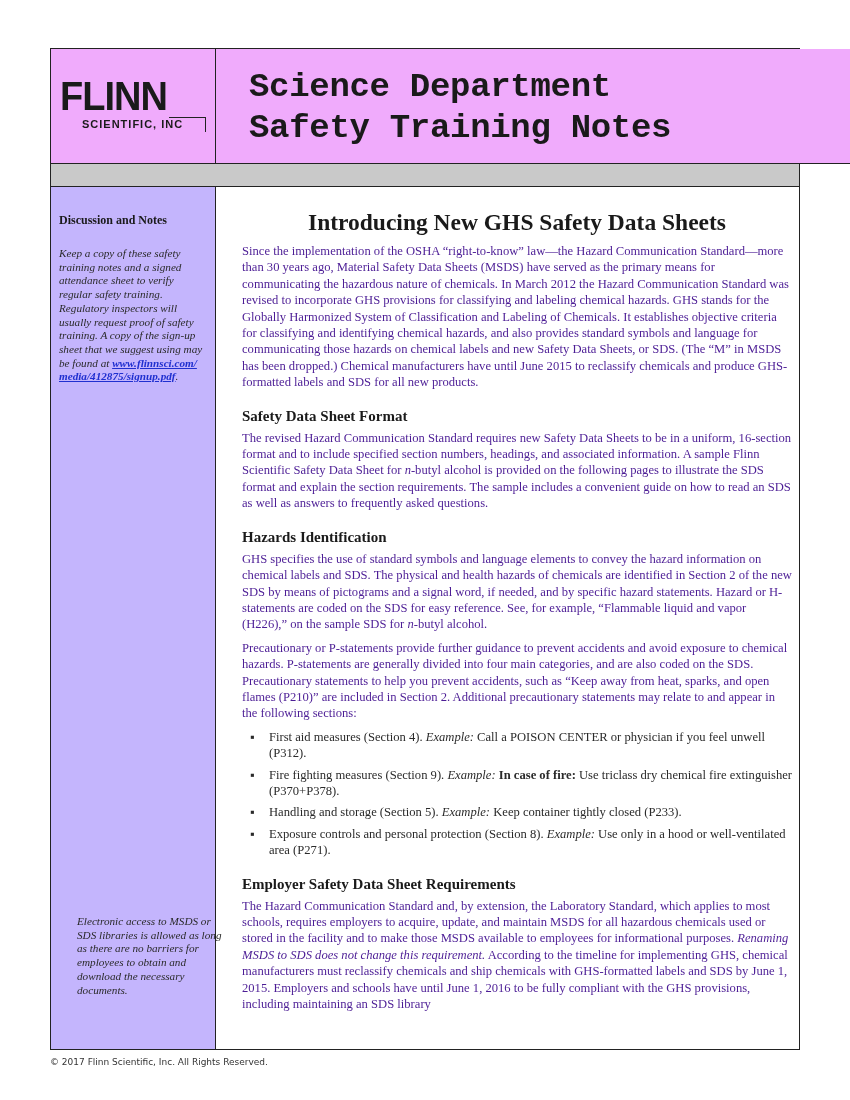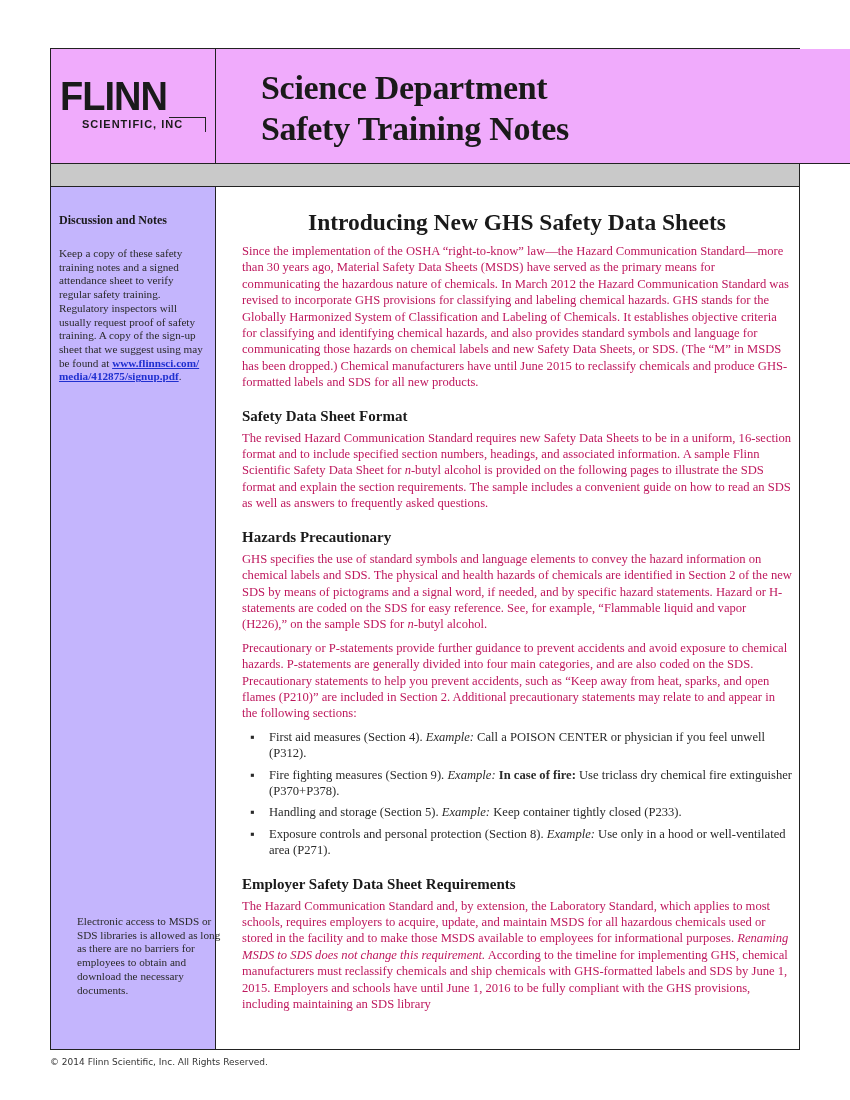--- a/index.html
+++ b/index.html
@@ -11,36 +11,36 @@
       background: #f0abfc; border-bottom: 1px solid #222; padding-left: 28px; }
     .logo-cell { position: absolute; left: 0; top: 0; width: 165px; height: 114px;
       border-right: 1px solid #222; box-sizing: border-box; }
     .logo-flinn { position: absolute; left: 9px; top: 28px; font-family: "Liberation Sans", "DejaVu Sans", sans-serif;
       font-weight: bold; font-size: 38px; letter-spacing: -1px; color: #1a1a1a; transform: scaleY(1.05); line-height: 38px; }
     .logo-sci { position: absolute; left: 31px; top: 69px; font-family: "Liberation Sans", "DejaVu Sans", sans-serif;
       font-weight: bold; font-size: 11px; letter-spacing: 1px; color: #1a1a1a; }
     .logo-rule { position: absolute; left: 118px; top: 68px; width: 36px; height: 14px;
       border-top: 1px solid #222; border-right: 1px solid #222; }
     .title-cell { position: absolute; left: 198px; top: 18px; }
-    .title-line { font-family: Liberation Serif, serif; font-weight: bold;
-      font-size: 34px; line-height: 41px; color: #1a1a1a; letter-spacing: -0.3px; margin-left: 12px; }
+    .title-line { font-family: Liberation Mono, monospace; font-weight: bold;
+      font-size: 34px; line-height: 41px; color: #1a1a1a; letter-spacing: -0.3px; }
     .band { position: absolute; left: 0; top: 115px; width: 748px; height: 22px;
       background: #c9c9c9; border-bottom: 1px solid #222; }
     .sidebar { position: absolute; left: 0; top: 138px; width: 165px; height: 862px;
       background: #c4b5fd; border-right: 1px solid #222; box-sizing: border-box; }
     .side-heading { position: absolute; left: 8px; top: 26px; font-weight: bold; font-size: 12px; color: #1a1a1a; }
-    .side-note { position: absolute; left: 8px; width: 148px; font-size: 11.2px;
+    .side-note { position: absolute; left: 8px; width: 148px; font-style: italic; font-size: 11.2px;
       line-height: 13.7px; color: #2a2a2a; }
     .side-note.top { top: 60px; }
     .side-note.bottom { top: 728px; margin-left: 18px; }
     .side-link { color: #1f2fd0; text-decoration: underline; font-weight: bold; }
     .main { position: absolute; left: 191px; top: 158px; width: 550px; }
     .main h1 { margin: 0 0 6px 0; font-size: 23.5px; font-weight: bold; line-height: 30px; color: #1a1a1a; text-align: center; }
     .main h2 { margin: 15px 0 4px 0; font-size: 15px; font-weight: bold; line-height: 20px; color: #1a1a1a; }
-    .main p { margin: 0 0 7px 0; font-size: 12.6px; line-height: 16.4px; color: #be185d; }
+    .main p { margin: 0 0 7px 0; font-size: 12.6px; line-height: 16.4px; color: #4c1d95; }
     .main ul { margin: 0 0 4px 0; padding: 0 0 0 24px; list-style: none; }
     .main li { position: relative; font-size: 12.6px; line-height: 16.4px; margin-bottom: 5px; color: #2a2a2a; padding-left: 3px; }
     .main li .bullet { position: absolute; left: -16px; top: 0; }
     .main i { font-style: italic; }
     .main b { font-weight: bold; }
     .copyright { position: absolute; left: 50px; top: 1057px; font-family: "DejaVu Sans", sans-serif;
       font-size: 9px; color: #333; }
   </style>
 </head>
 <body>
@@ -67,28 +67,28 @@
     <div class="side-note bottom">Electronic access to MSDS or SDS libraries is allowed as long as there are no barriers for employees to obtain and download the necessary documents.</div>
   </div>
 
   <div class="main">
     <h1>Introducing New GHS Safety Data Sheets</h1>
     <p>Since the implementation of the OSHA “right-to-know” law—the Hazard Communication Standard—more than 30 years ago, Material Safety Data Sheets (MSDS) have served as the primary means for communicating the hazardous nature of chemicals. In March 2012 the Hazard Communication Standard was revised to incorporate GHS provisions for classifying and labeling chemical hazards. GHS stands for the Globally Harmonized System of Classification and Labeling of Chemicals. It establishes objective criteria for classifying and identifying chemical hazards, and also provides standard symbols and language for communicating those hazards on chemical labels and new Safety Data Sheets, or SDS. (The “M” in MSDS has been dropped.) Chemical manufacturers have until June 2015 to reclassify chemicals and produce GHS-formatted labels and SDS for all new products.</p>
 
     <h2>Safety Data Sheet Format</h2>
     <p><span>The revised Hazard Communication Standard requires new Safety Data Sheets to be in a uniform, 16-section format and to include specified section numbers, headings, and associated information. A sample Flinn Scientific Safety Data Sheet for </span><i>n</i><span>-butyl alcohol is provided on the following pages to illustrate the SDS format and explain the section requirements. The sample includes a convenient guide on how to read an SDS as well as answers to frequently asked questions.</span></p>
 
-    <h2>Hazards Precautionary</h2>
+    <h2>Hazards Identification</h2>
     <p><span>GHS specifies the use of standard symbols and language elements to convey the hazard information on chemical labels and SDS. The physical and health hazards of chemicals are identified in Section 2 of the new SDS by means of pictograms and a signal word, if needed, and by specific hazard statements. Hazard or H-statements are coded on the SDS for easy reference. See, for example, “Flammable liquid and vapor (H226),” on the sample SDS for </span><i>n</i><span>-butyl alcohol.</span></p>
     <p>Precautionary or P-statements provide further guidance to prevent accidents and avoid exposure to chemical hazards. P-statements are generally divided into four main categories, and are also coded on the SDS. Precautionary statements to help you prevent accidents, such as “Keep away from heat, sparks, and open flames (P210)” are included in Section 2. Additional precautionary statements may relate to and appear in the following sections:</p>
     <ul>
       <li><span class="bullet">▪</span><span>First aid measures (Section 4). </span><i>Example:</i><b></b><span> Call a POISON CENTER or physician if you feel unwell (P312).</span></li>
       <li><span class="bullet">▪</span><span>Fire fighting measures (Section 9). </span><i>Example:</i><b> In case of fire:</b><span> Use triclass dry chemical fire extinguisher (P370+P378).</span></li>
       <li><span class="bullet">▪</span><span>Handling and storage (Section 5). </span><i>Example:</i><b></b><span> Keep container tightly closed (P233).</span></li>
       <li><span class="bullet">▪</span><span>Exposure controls and personal protection (Section 8). </span><i>Example:</i><b></b><span> Use only in a hood or well-ventilated area (P271).</span></li>
     </ul>
 
     <h2>Employer Safety Data Sheet Requirements</h2>
     <p><span>The Hazard Communication Standard and, by extension, the Laboratory Standard, which applies to most schools, requires employers to acquire, update, and maintain MSDS for all hazardous chemicals used or stored in the facility and to make those MSDS available to employees for informational purposes. </span><i>Renaming MSDS to SDS does not change this requirement.</i><span> According to the timeline for implementing GHS, chemical manufacturers must reclassify chemicals and ship chemicals with GHS-formatted labels and SDS by June 1, 2015. Employers and schools have until June 1, 2016 to be fully compliant with the GHS provisions, including maintaining an SDS library</span></p>
   </div>
 </div>
 
-<div class="copyright">© 2014 Flinn Scientific, Inc. All Rights Reserved.</div>
+<div class="copyright">© 2017 Flinn Scientific, Inc. All Rights Reserved.</div>
 
 </body></html>

